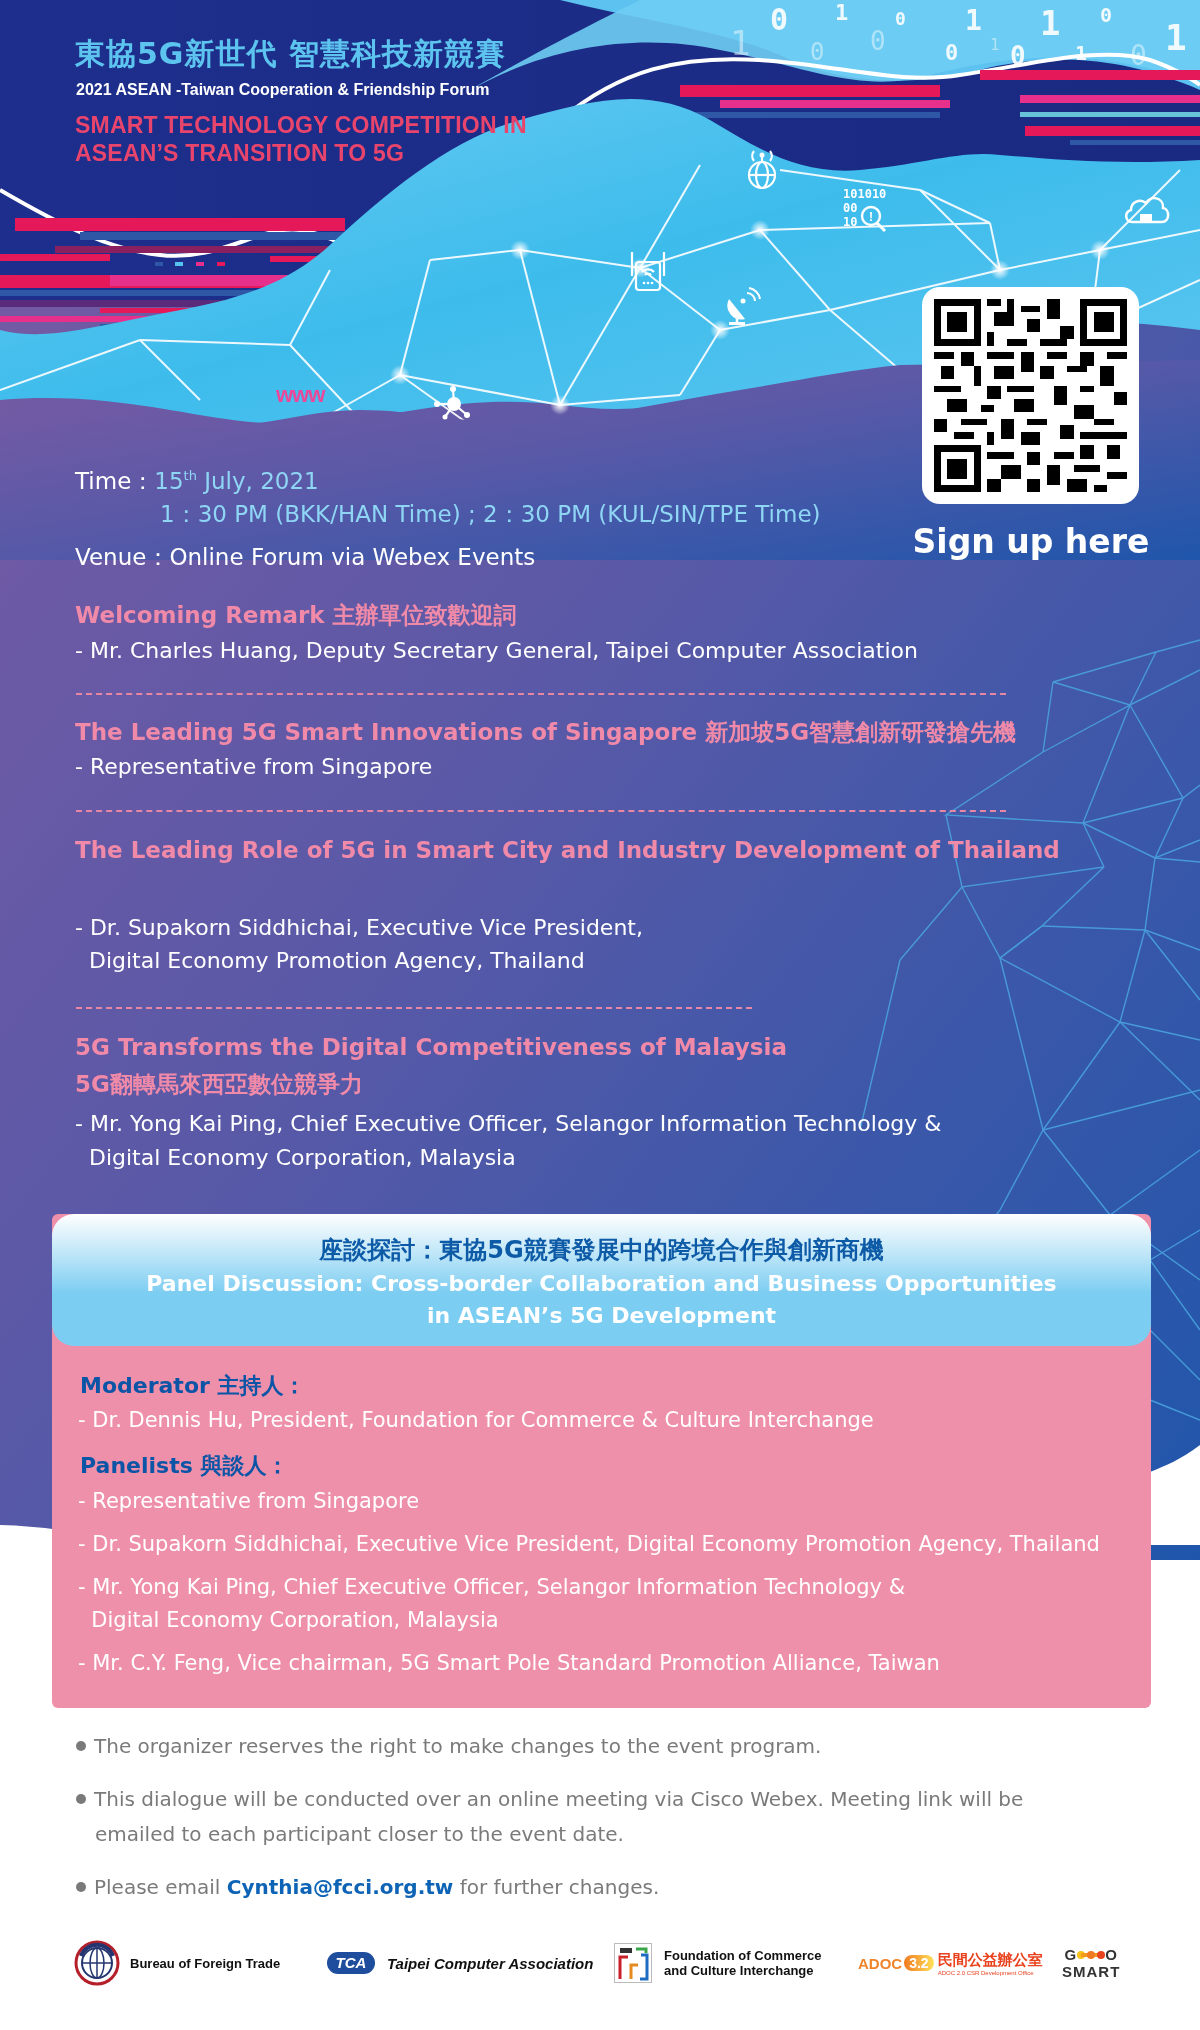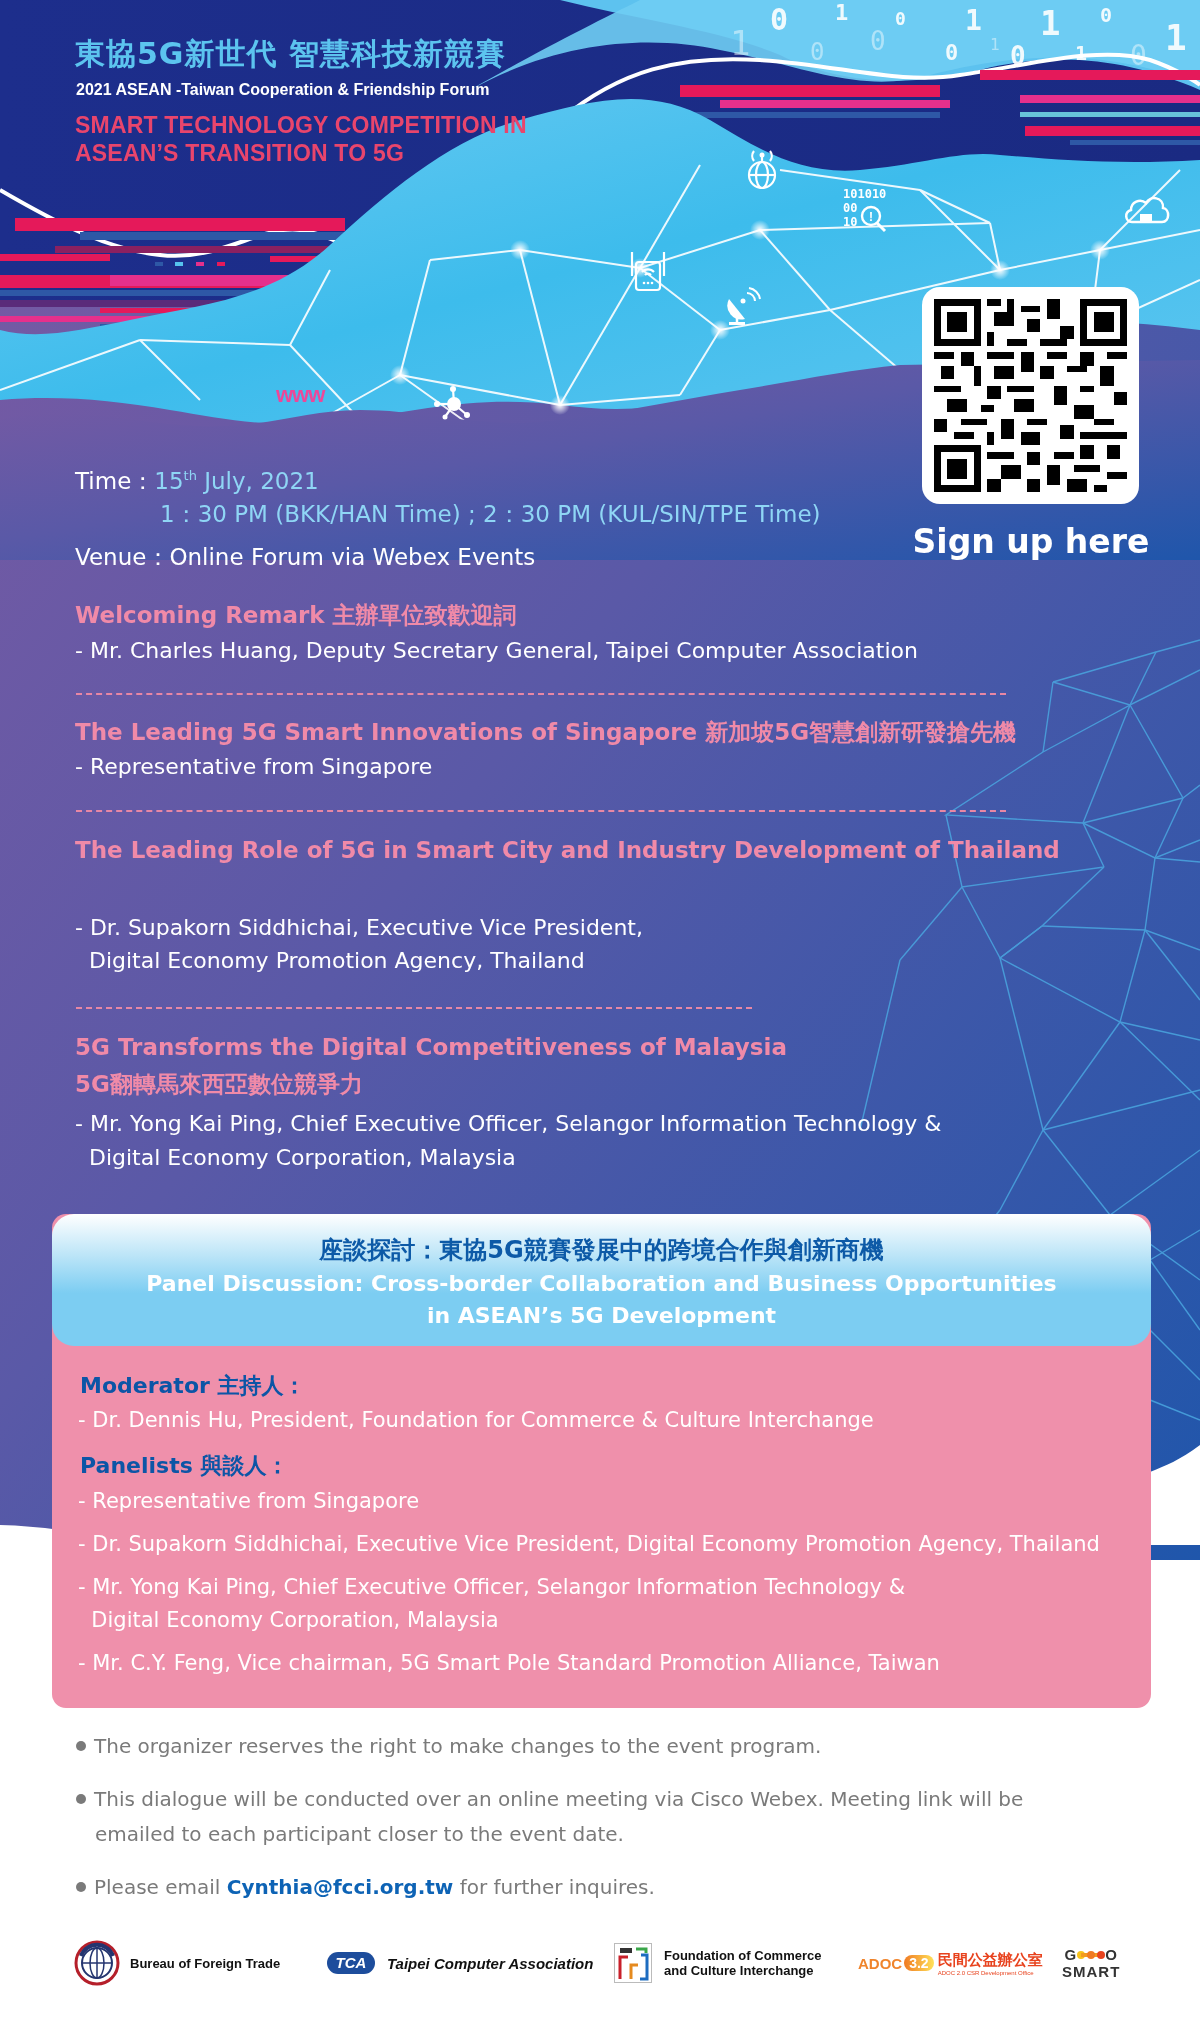--- a/index.html
+++ b/index.html
@@ -18,21 +18,21 @@
   .info sup { font-size: 13px; }
 
   .qr-box { left: 922px; top: 287px; width: 217px; height: 217px; background: #fff; border-radius: 18px; }
   .qr-box svg { position: absolute; left: 12px; top: 12px; width: 193px; height: 193px; }
   .signup { left: 900px; top: 522px; width: 262px; text-align: center; font-size: 33px; font-weight: bold; color: #ffffff; font-family: "DejaVu Sans", sans-serif; }
 
   .sec-title { color: #f08aa8; font-size: 23px; font-weight: bold; font-family: "DejaVu Sans", sans-serif; white-space: nowrap; }
   .sec-line { color: #ffffff; font-size: 22px; font-family: "DejaVu Sans", sans-serif; white-space: nowrap; }
   .dash { height: 0; border-top: 2px dashed #e887a4; }
 
-  .panel { left: 52px; top: 1214px; width: 1099px; height: 494px; border-radius: 14px; overflow: hidden; background: #ef90ab; }
+  .panel { left: 52px; top: 1214px; width: 1099px; height: 494px; border-radius: 6px; overflow: hidden; background: #ef90ab; }
   .panel-head { position: absolute; left: 0; top: 0; width: 100%; height: 132px; background: linear-gradient(to bottom, #ffffff 0%, #bfe6f8 30%, #7ccdf2 60%, #7ccdf2 100%); border-radius: 22px 22px 22px 22px; }
   .panel-cn { position: absolute; top: 20px; width: 100%; text-align: center; font-size: 24px; font-weight: bold; color: #0d5aa7; font-family: "DejaVu Sans", sans-serif; }
   .panel-en { position: absolute; width: 100%; text-align: center; font-size: 22px; font-weight: bold; color: #ffffff; font-family: "DejaVu Sans", sans-serif; }
   .panel-label { position: absolute; left: 28px; font-size: 22px; font-weight: bold; color: #0c55a6; font-family: "DejaVu Sans", sans-serif; }
   .panel-item { position: absolute; left: 26px; font-size: 21px; color: #ffffff; font-family: "DejaVu Sans", sans-serif; white-space: nowrap; }
 
   .note { left: 76px; font-size: 20px; color: #7a7a7a; font-family: "DejaVu Sans", sans-serif; line-height: 35px; }
   .note .bullet { display: inline-block; width: 10px; height: 10px; border-radius: 50%; background: #7a7a7a; margin-right: 8px; vertical-align: middle; position: relative; top: -2px; }
   .note .email { color: #0d63b5; font-weight: bold; }
 
@@ -406,21 +406,21 @@
   </div>
 
   <div class="abs note" style="top:1782px;">
     <span class="bullet"></span><span>This dialogue will be conducted over an online meeting via Cisco Webex. Meeting link will be</span><br>
     <span style="padding-left:19px;">emailed to each participant closer to the event date.</span>
   </div>
   <div class="abs note" style="top:1729px;">
     <span class="bullet"></span><span>The organizer reserves the right to make changes to the event program.</span>
   </div>
   <div class="abs note" style="top:1870px;">
-    <span class="bullet"></span><span>Please email </span><span class="email">Cynthia@fcci.org.tw</span><span> for further inquires.</span>
+    <span class="bullet"></span><span>Please email </span><span class="email">Cynthia@fcci.org.tw</span><span> for further changes.</span>
   </div>
 
   <div class="abs logo" style="left:74px;">
     <svg width="46" height="46" viewBox="0 0 46 46">
       <circle cx="23" cy="23" r="21" fill="none" stroke="#b51f2a" stroke-width="3"></circle>
       <circle cx="23" cy="23" r="15" fill="#fff" stroke="#24356f" stroke-width="2"></circle>
       <ellipse cx="23" cy="23" rx="7" ry="15" fill="none" stroke="#24356f" stroke-width="1.5"></ellipse>
       <line x1="8" y1="23" x2="38" y2="23" stroke="#24356f" stroke-width="1.5"></line>
       <line x1="23" y1="8" x2="23" y2="38" stroke="#24356f" stroke-width="1.5"></line>
       <path d="M7,16 A17,17 0 0 1 39,16" fill="none" stroke="#24356f" stroke-width="4"></path>

